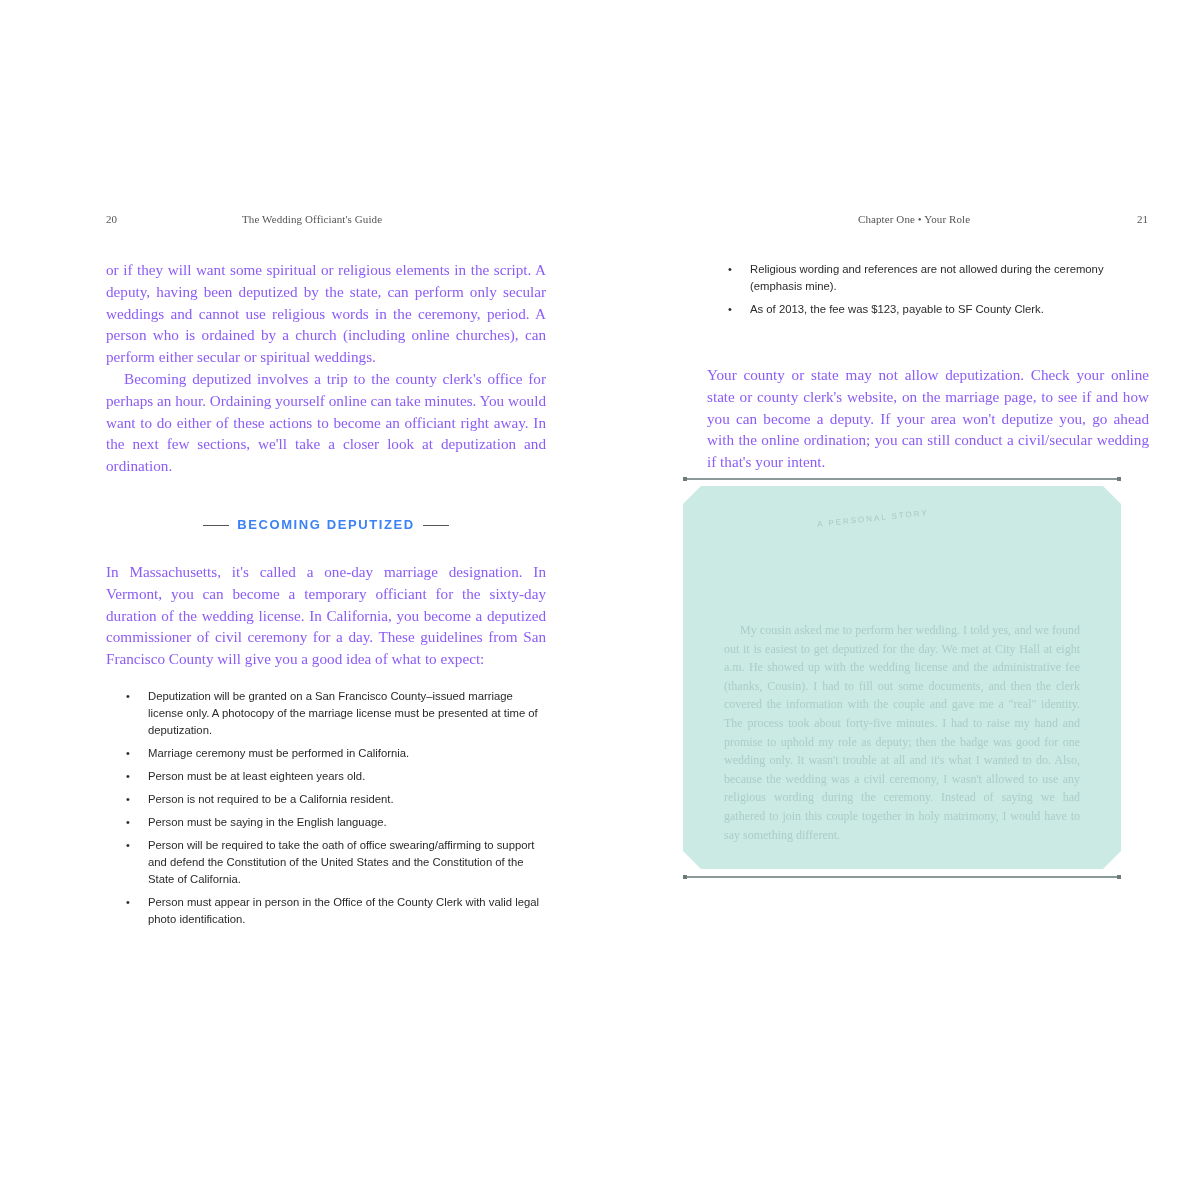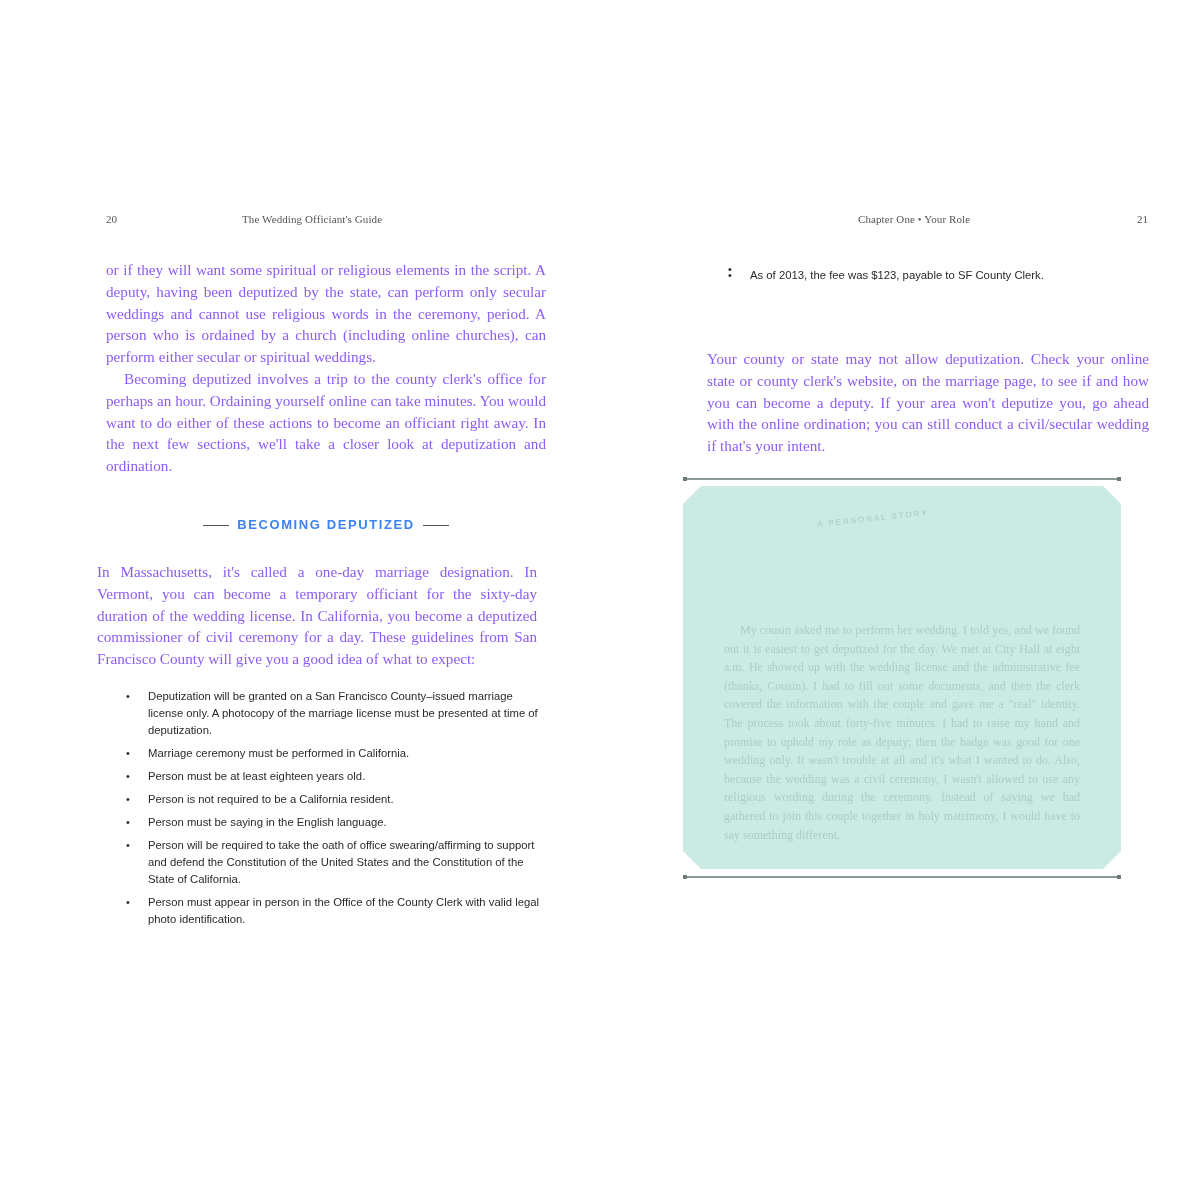--- a/index.html
+++ b/index.html
@@ -39,45 +39,45 @@
 
   <div class="body-text" style="left:82px; top:259px; width:440px;">
     <p>or if they will want some spiritual or religious elements in the script. A deputy, having been deputized by the state, can perform only secular weddings and cannot use religious words in the ceremony, period. A person who is ordained by a church (including online churches), can perform either secular or spiritual weddings.</p>
     <p class="indent">Becoming deputized involves a trip to the county clerk's office for perhaps an hour. Ordaining yourself online can take minutes. You would want to do either of these actions to become an officiant right away. In the next few sections, we'll take a closer look at deputization and ordination.</p>
   </div>
 
   <div class="section-head">
     <span class="rule"></span><span>BECOMING DEPUTIZED</span><span class="rule"></span>
   </div>
 
-  <div class="body-text" style="left:73px; top:561px; width:440px;">
+  <div class="body-text" style="left:82px; top:561px; width:440px;">
     <p>In Massachusetts, it's called a one-day marriage designation. In Vermont, you can become a temporary officiant for the sixty-day duration of the wedding license. In California, you become a deputized commissioner of civil ceremony for a day. These guidelines from San Francisco County will give you a good idea of what to expect:</p>
   </div>
 
   <ul class="bullets" style="left:98px; top:688px; width:424px;">
     <li><span class="dot">•</span><span>Deputization will be granted on a San Francisco County–issued marriage license only. A photocopy of the marriage license must be presented at time of deputization.</span></li>
     <li><span class="dot">•</span><span>Marriage ceremony must be performed in California.</span></li>
     <li><span class="dot">•</span><span>Person must be at least eighteen years old.</span></li>
     <li><span class="dot">•</span><span>Person is not required to be a California resident.</span></li>
     <li><span class="dot">•</span><span>Person must be saying in the English language.</span></li>
     <li><span class="dot">•</span><span>Person will be required to take the oath of office swearing/affirming to support and defend the Constitution of the United States and the Constitution of the State of California.</span></li>
     <li><span class="dot">•</span><span>Person must appear in person in the Office of the County Clerk with valid legal photo identification.</span></li>
   </ul>
 </div>
 
 <div class="page page-right">
   <span class="runhead" style="left:234px;">Chapter One • Your Role</span>
   <span class="folio" style="left:513px;">21</span>
 
   <ul class="bullets" style="left:100px; top:261px; width:420px;">
-    <li><span class="dot">•</span></li>
+    <li><span class="dot">•</span><span>Religious wording and references are not allowed during the ceremony (emphasis mine).</span></li>
     <li><span class="dot">•</span><span>As of 2013, the fee was $123, payable to SF County Clerk.</span></li>
   </ul>
 
-  <div class="body-text" style="left:83px; top:348px; width:442px;">
+  <div class="body-text" style="left:83px; top:364px; width:442px;">
     <p>Your county or state may not allow deputization. Check your online state or county clerk's website, on the marriage page, to see if and how you can become a deputy. If your area won't deputize you, go ahead with the online ordination; you can still conduct a civil/secular wedding if that's your intent.</p>
   </div>
 </div>
 
 <div class="sidebar">
   <div class="rule-top"></div>
   <div class="panel">
     <div class="arch-title">A PERSONAL STORY</div>
     <div class="story">
       <p>My cousin asked me to perform her wedding. I told yes, and we found out it is easiest to get deputized for the day. We met at City Hall at eight a.m. He showed up with the wedding license and the administrative fee (thanks, Cousin). I had to fill out some documents, and then the clerk covered the information with the couple and gave me a "real" identity. The process took about forty-five minutes. I had to raise my hand and promise to uphold my role as deputy; then the badge was good for one wedding only. It wasn't trouble at all and it's what I wanted to do. Also, because the wedding was a civil ceremony, I wasn't allowed to use any religious wording during the ceremony. Instead of saying we had gathered to join this couple together in holy matrimony, I would have to say something different.</p>

